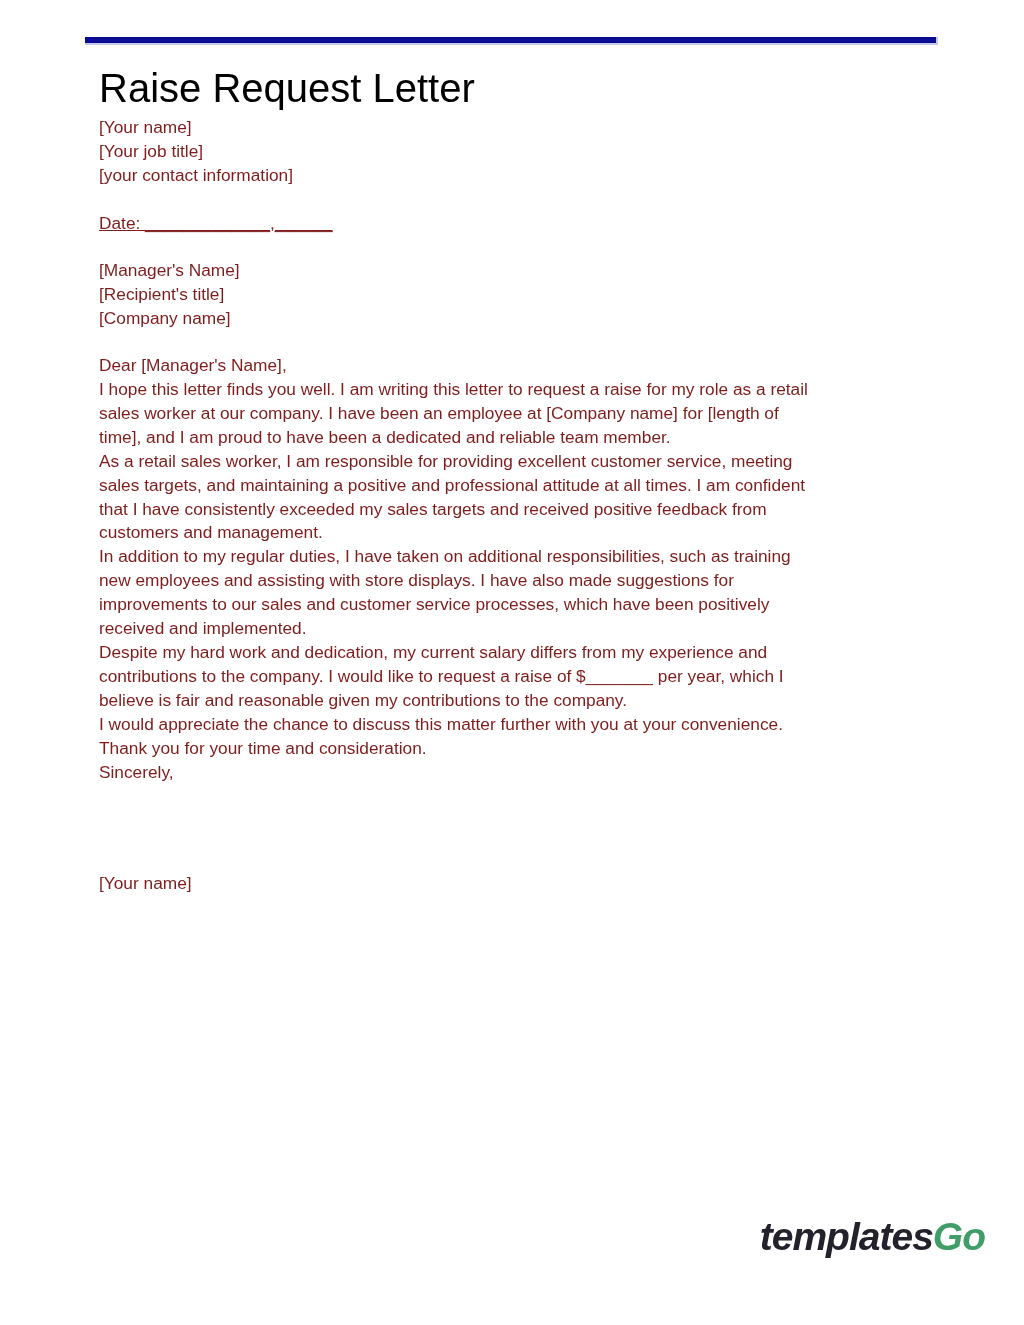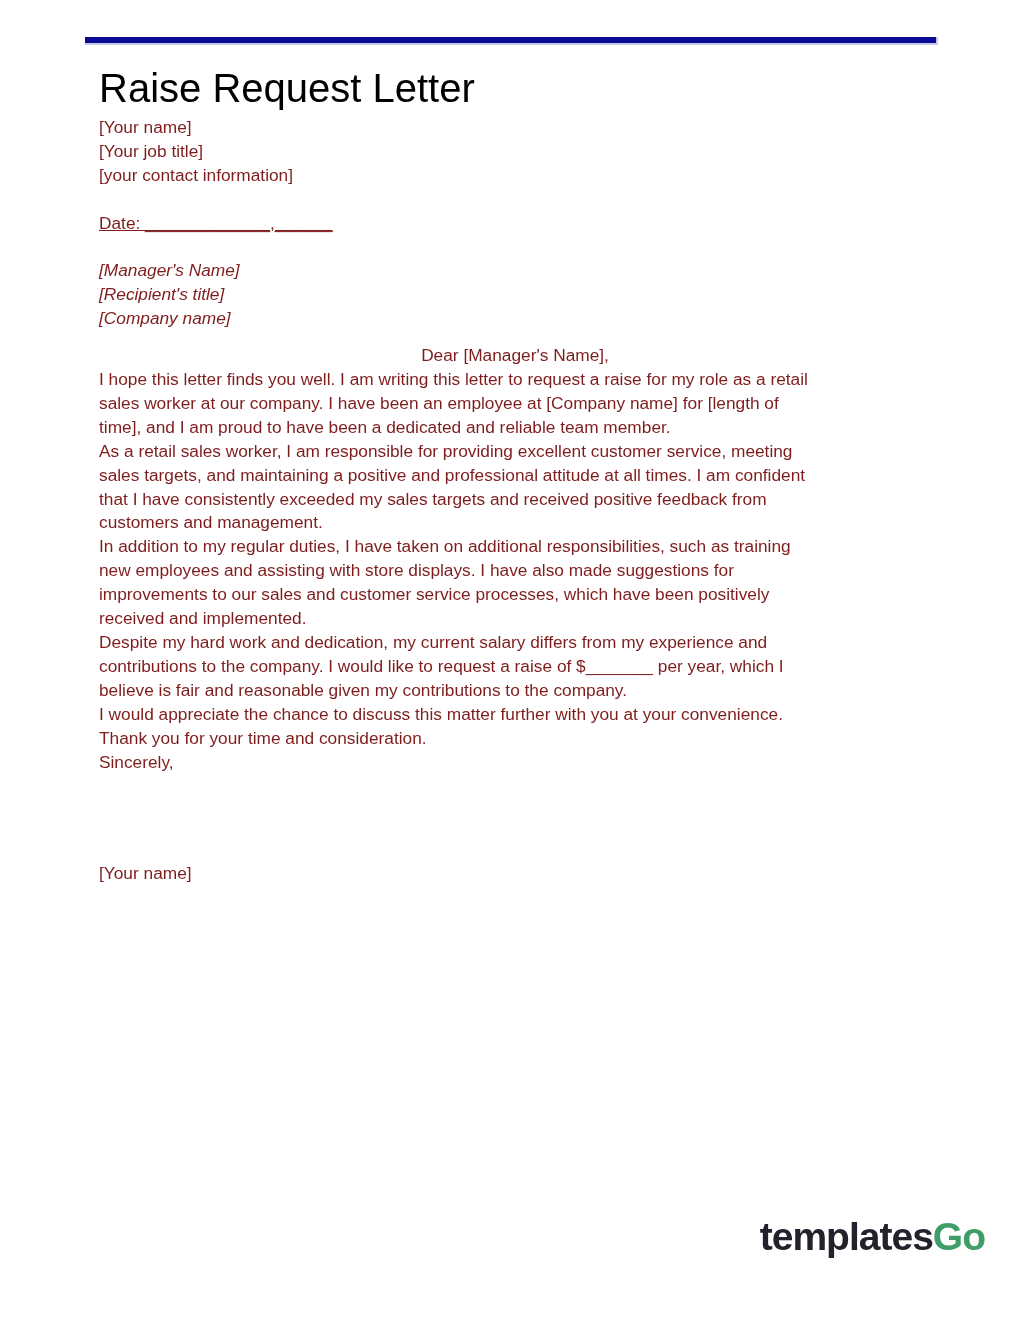--- a/index.html
+++ b/index.html
@@ -40,32 +40,33 @@
     color: #000000;
     letter-spacing: 0;
   }
   .block {
     font-size: 17.3px;
     line-height: 23.9px;
     white-space: pre-line;
     color: #7f1d1d;
   }
   .date-line       { margin-top: 23.9px; text-decoration: underline; }
-  .recipient-block { margin-top: 23.9px; font-style: italic; }
-  .salutation      { margin-top: 13px; text-align: center; }
+  .recipient-block { margin-top: 23.9px; }
+  .salutation      { margin-top: 23px; }
   .signature       { margin-top: 88px; }
   .logo {
     position: absolute;
     top: 1214px;
     right: 39px;
     font-size: 39px;
     font-weight: 700;
     letter-spacing: -1px;
     line-height: 1.2;
     white-space: nowrap;
+    font-style: italic;
   }
 </style>
 </head>
 <body>
 
 <div class="page">
 
   <div class="top-rule" style="background: rgb(11, 11, 147);"></div>
 
   <div class="letter">

